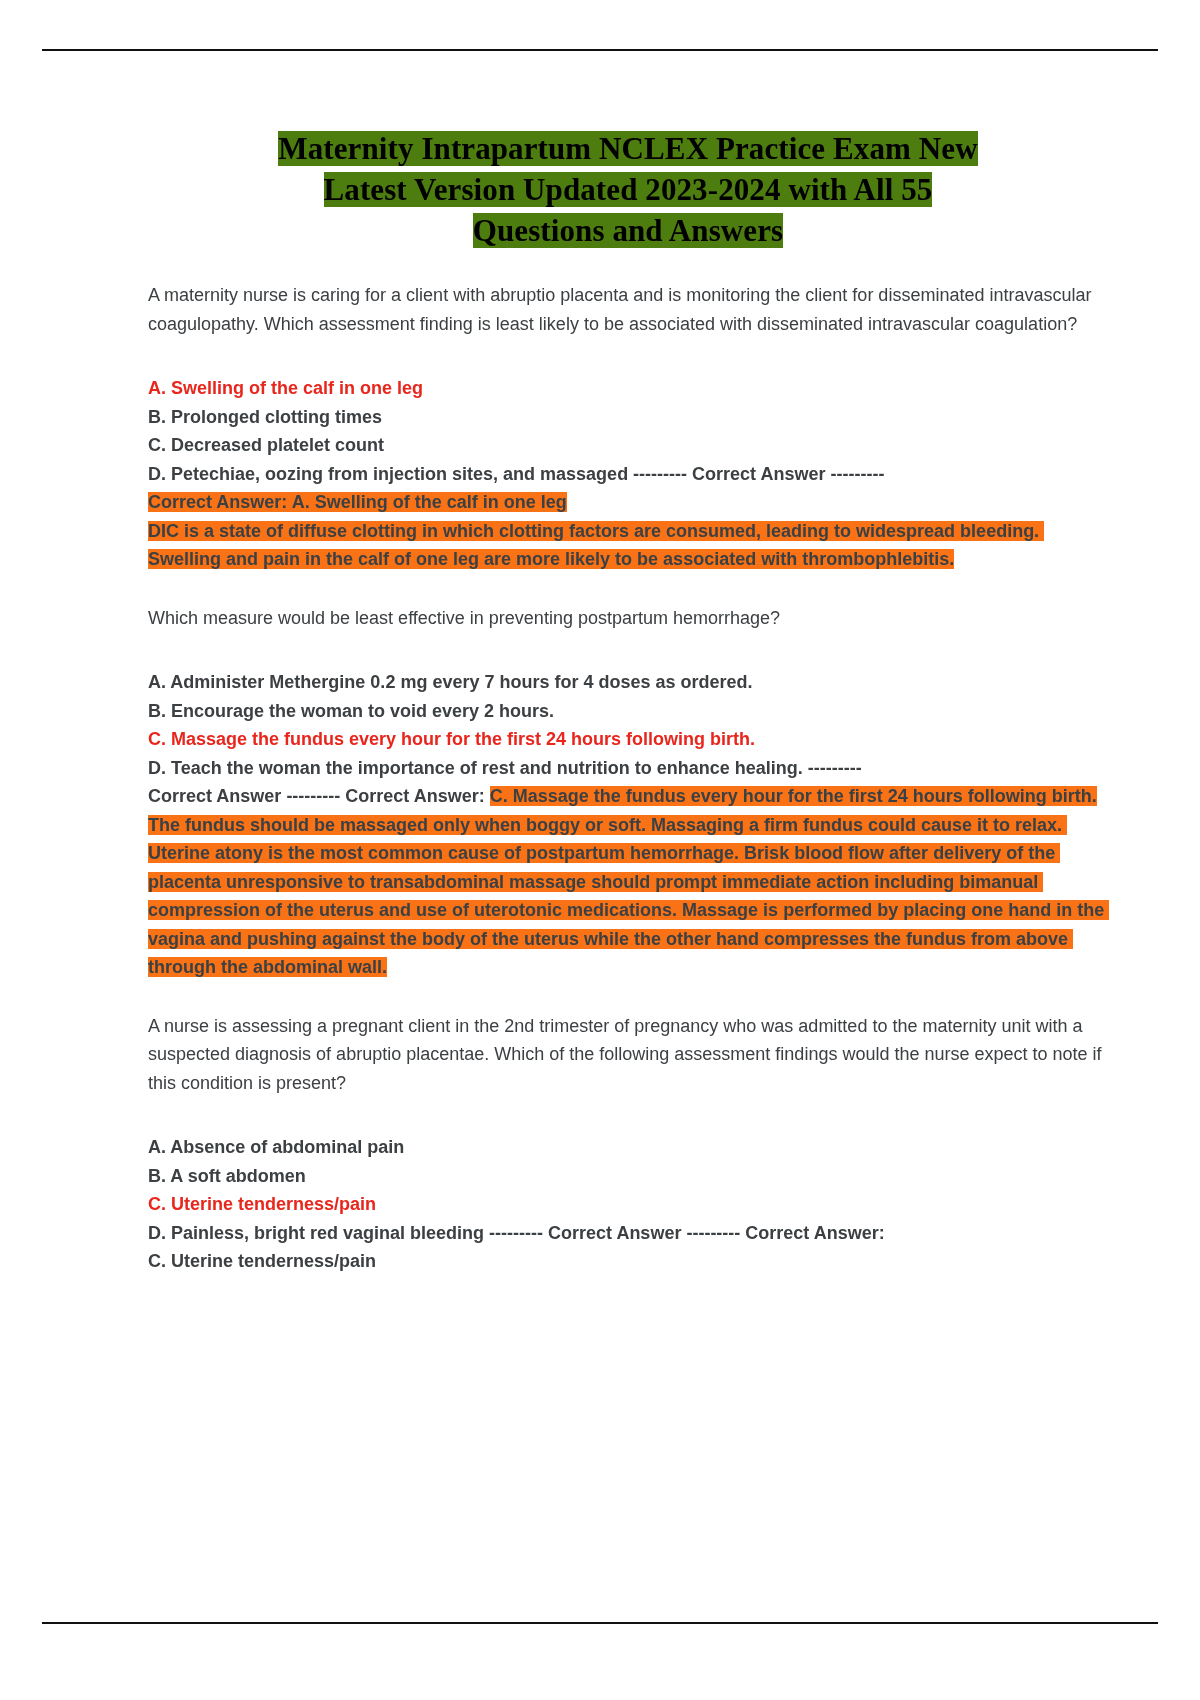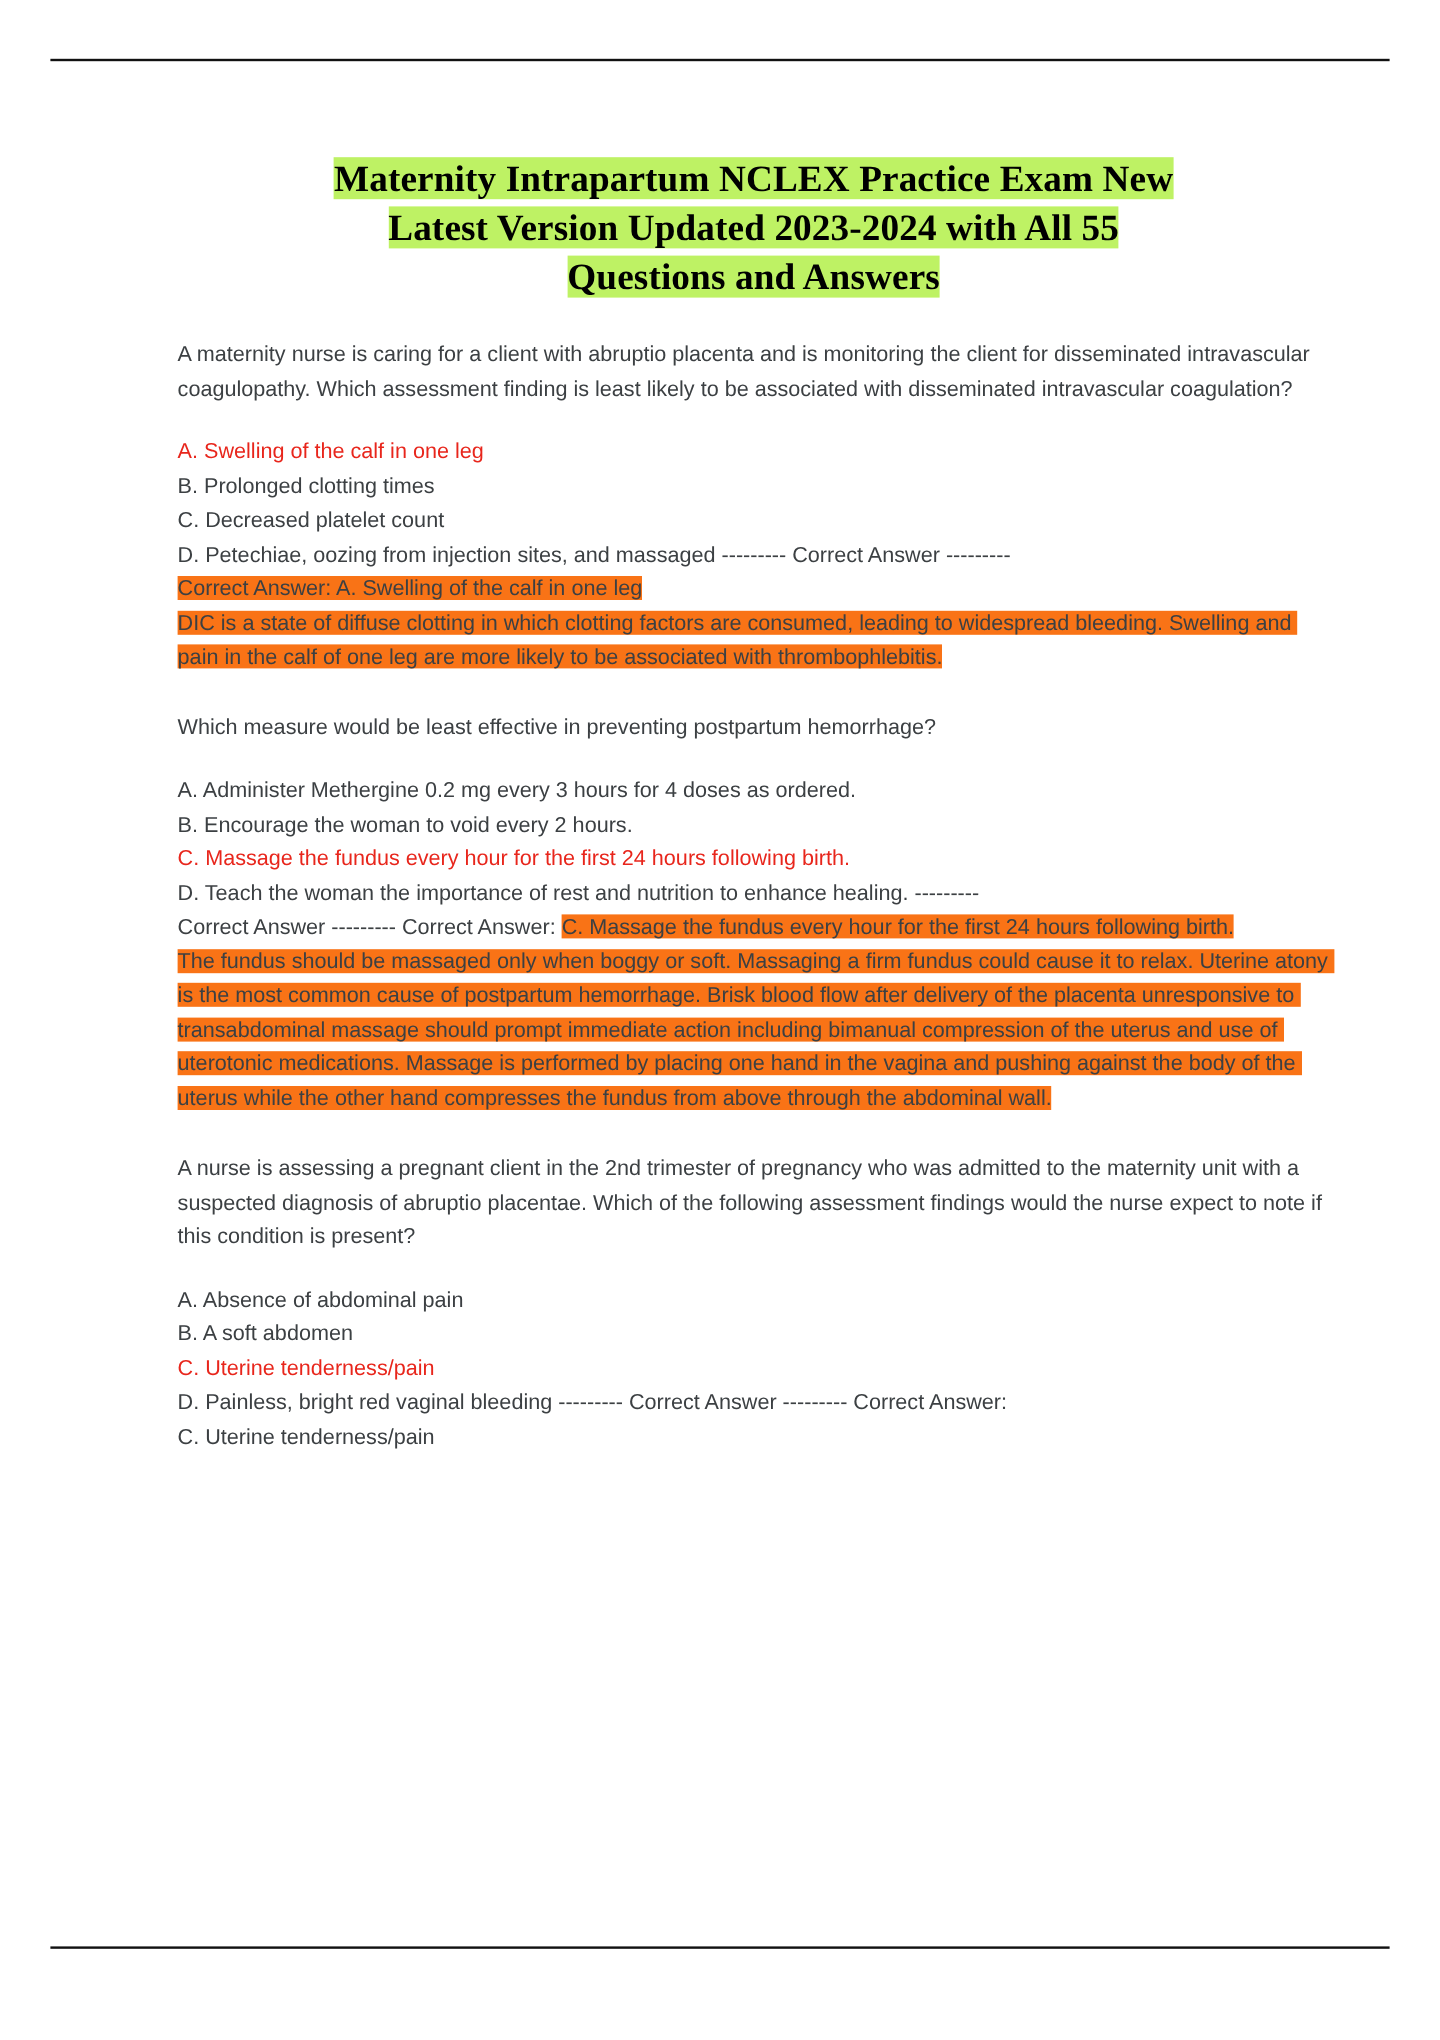--- a/index.html
+++ b/index.html
@@ -40,35 +40,35 @@
     margin: 0;
     font-family: "Liberation Serif", serif;
     font-weight: bold;
     font-size: 31px;
     line-height: 41px;
     text-align: center;
     color: #000000;
     letter-spacing: 0.1px;
   }
   h1.doc-title .hl {
-    background: #bef264;
+    background: #4d7c0f;
     padding: 0 0;
     box-decoration-break: clone;
     margin-top: 16px;
     -webkit-box-decoration-break: clone;
   }
 
   .body-block {
     font-size: 18px;
     line-height: 28.5px;
     color: #3c4043;
     margin: 0;
   }
   .q-block { margin-top: 30px; }
-  .opts-block { margin-top: 24px; }
+  .opts-block { margin-top: 36px; font-weight: bold; }
 
   .line { white-space: pre-wrap; }
 
   .red { color: #e8261c; }
   .hl {
     background: #2ff0f5;
   }
   .hl-inline {
     background: #f97316;
   }
@@ -92,21 +92,21 @@
       <div class="line">B. Prolonged clotting times</div>
       <div class="line">C. Decreased platelet count</div>
       <div class="line">D. Petechiae, oozing from injection sites, and massaged --------- Correct Answer ---------</div>
       <div class="line"><span class="hl-inline">Correct Answer: A. Swelling of the calf in one leg</span></div>
       <div class="line"><span class="hl-inline">DIC is a state of diffuse clotting in which clotting factors are consumed, leading to widespread bleeding. Swelling and pain in the calf of one leg are more likely to be associated with thrombophlebitis.</span></div>
     </div>
 
     <div class="body-block q-block">Which measure would be least effective in preventing postpartum hemorrhage?</div>
 
     <div class="body-block opts-block">
-      <div class="line">A. Administer Methergine 0.2 mg every 3 hours for 4 doses as ordered.</div>
+      <div class="line">A. Administer Methergine 0.2 mg every 7 hours for 4 doses as ordered.</div>
       <div class="line">B. Encourage the woman to void every 2 hours.</div>
       <div class="line red">C. Massage the fundus every hour for the first 24 hours following birth.</div>
       <div class="line">D. Teach the woman the importance of rest and nutrition to enhance healing. ---------</div>
       <div class="line"><span>Correct Answer --------- Correct Answer: </span><span class="hl-inline">C. Massage the fundus every hour for the first 24 hours following birth.</span></div>
       <div class="line"><span class="hl-inline">The fundus should be massaged only when boggy or soft. Massaging a firm fundus could cause it to relax. Uterine atony is the most common cause of postpartum hemorrhage. Brisk blood flow after delivery of the placenta unresponsive to transabdominal massage should prompt immediate action including bimanual compression of the uterus and use of uterotonic medications. Massage is performed by placing one hand in the vagina and pushing against the body of the uterus while the other hand compresses the fundus from above through the abdominal wall.</span></div>
     </div>
 
     <div class="body-block q-block">A nurse is assessing a pregnant client in the 2nd trimester of pregnancy who was admitted to the maternity unit with a suspected diagnosis of abruptio placentae. Which of the following assessment findings would the nurse expect to note if this condition is present?</div>
 
     <div class="body-block opts-block">

